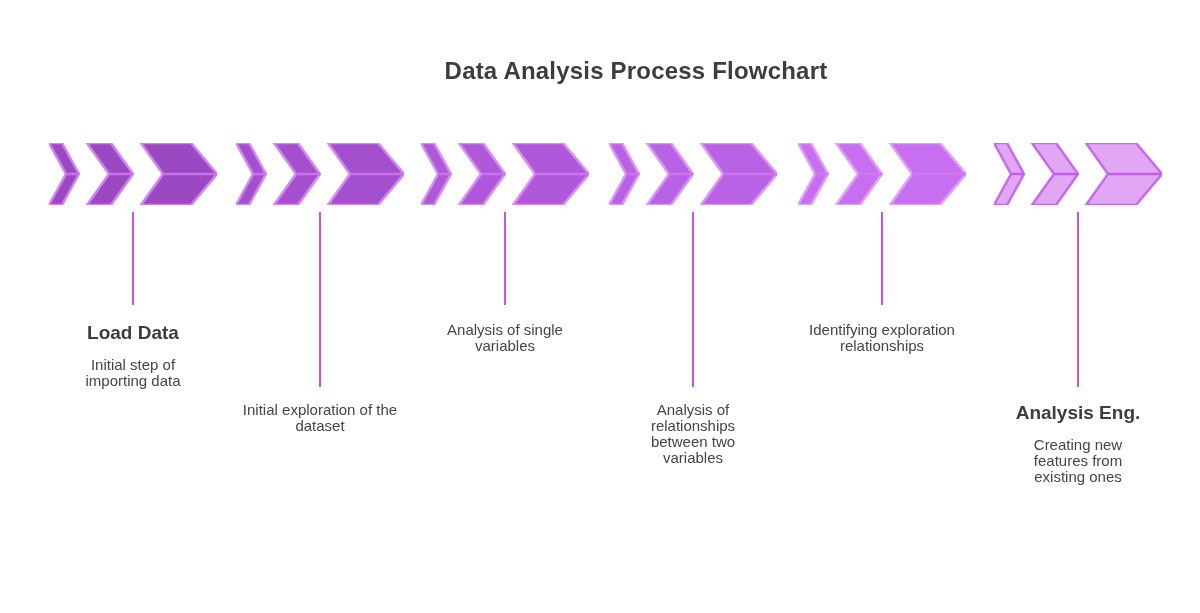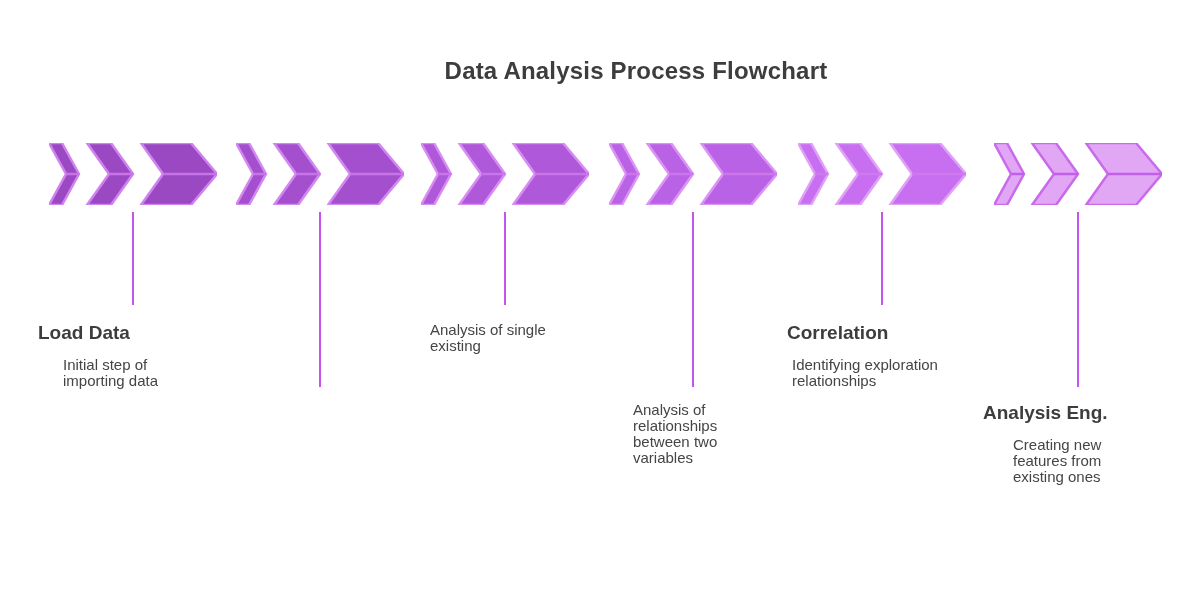--- a/index.html
+++ b/index.html
@@ -44,20 +44,21 @@
     position: absolute;
     left: 94px;
     top: 69px;
     display: block;
   }
   .textblock {
     position: absolute;
     top: 179px;
     left: 0;
     width: 100%;
+    text-align: center;
   }
   .stage.alt .textblock { top: 259px; }
   .stage-label {
     font-size: 19px;
     font-weight: bold;
     color: #3d3d3d;
     margin-bottom: 13px;
   }
   .stage-desc {
     font-size: 15px;
@@ -95,37 +96,38 @@
     <line x1="17" y1="31" x2="30" y2="31" stroke="#c873e8"></line>
     <polygon points="38,0 62,0 84,31 62,62 38,62 60,31" fill="#a450ce" stroke="#d288f0"></polygon>
     <line x1="60" y1="31" x2="84" y2="31" stroke="#c873e8"></line>
     <polygon points="92,0 142,0 168,31 142,62 92,62 114,31" fill="#a450ce" stroke="#d288f0"></polygon>
     <line x1="114" y1="31" x2="168" y2="31" stroke="#c873e8"></line>
   </svg>
   <svg class="connector" width="2" height="175">
     <line x1="1" y1="0" x2="1" y2="175" stroke="#c653f0"></line>
   </svg>
   <div class="textblock">
+    <div class="stage-desc" style="width:180px">Initial exploration of the dataset</div>
   </div>
 </div>
 
 <div class="stage" style="left:410px">
   <svg class="chevrons" width="168" height="62" viewBox="0 0 168 62">
     <polygon points="0,0 13,0 30,31 13,62 0,62 17,31" fill="#af58da" stroke="#d78df2"></polygon>
     <line x1="17" y1="31" x2="30" y2="31" stroke="#ca74ea"></line>
     <polygon points="38,0 62,0 84,31 62,62 38,62 60,31" fill="#af58da" stroke="#d78df2"></polygon>
     <line x1="60" y1="31" x2="84" y2="31" stroke="#ca74ea"></line>
     <polygon points="92,0 142,0 168,31 142,62 92,62 114,31" fill="#af58da" stroke="#d78df2"></polygon>
     <line x1="114" y1="31" x2="168" y2="31" stroke="#ca74ea"></line>
   </svg>
   <svg class="connector" width="2" height="93">
     <line x1="1" y1="0" x2="1" y2="93" stroke="#c653f0"></line>
   </svg>
   <div class="textblock">
-    <div class="stage-desc" style="width:150px">Analysis of single existing</div>
+    <div class="stage-desc" style="width:150px">Analysis of single variables</div>
   </div>
 </div>
 
 <div class="stage alt" style="left:598px">
   <svg class="chevrons" width="168" height="62" viewBox="0 0 168 62">
     <polygon points="0,0 13,0 30,31 13,62 0,62 17,31" fill="#ba62e6" stroke="#db94f4"></polygon>
     <line x1="17" y1="31" x2="30" y2="31" stroke="#cc76ec"></line>
     <polygon points="38,0 62,0 84,31 62,62 38,62 60,31" fill="#ba62e6" stroke="#db94f4"></polygon>
     <line x1="60" y1="31" x2="84" y2="31" stroke="#cc76ec"></line>
     <polygon points="92,0 142,0 168,31 142,62 92,62 114,31" fill="#ba62e6" stroke="#db94f4"></polygon>
@@ -145,21 +147,20 @@
     <line x1="17" y1="31" x2="30" y2="31" stroke="#ce79ee"></line>
     <polygon points="38,0 62,0 84,31 62,62 38,62 60,31" fill="#c76ff0" stroke="#e0a0f6"></polygon>
     <line x1="60" y1="31" x2="84" y2="31" stroke="#ce79ee"></line>
     <polygon points="92,0 142,0 168,31 142,62 92,62 114,31" fill="#c76ff0" stroke="#e0a0f6"></polygon>
     <line x1="114" y1="31" x2="168" y2="31" stroke="#ce79ee"></line>
   </svg>
   <svg class="connector" width="2" height="93">
     <line x1="1" y1="0" x2="1" y2="93" stroke="#c653f0"></line>
   </svg>
   <div class="textblock">
-    <div class="stage-label">Correlation</div>
     <div class="stage-desc" style="width:180px">Identifying exploration relationships</div>
   </div>
 </div>
 
 <div class="stage alt" style="left:983px">
   <svg class="chevrons" width="168" height="62" viewBox="0 0 168 62">
     <polygon points="0,0 13,0 30,31 13,62 0,62 17,31" fill="#e1a7f4" stroke="#c969ec"></polygon>
     <line x1="17" y1="31" x2="30" y2="31" stroke="#c25fe8"></line>
     <polygon points="38,0 62,0 84,31 62,62 38,62 60,31" fill="#e1a7f4" stroke="#c969ec"></polygon>
     <line x1="60" y1="31" x2="84" y2="31" stroke="#c25fe8"></line>

